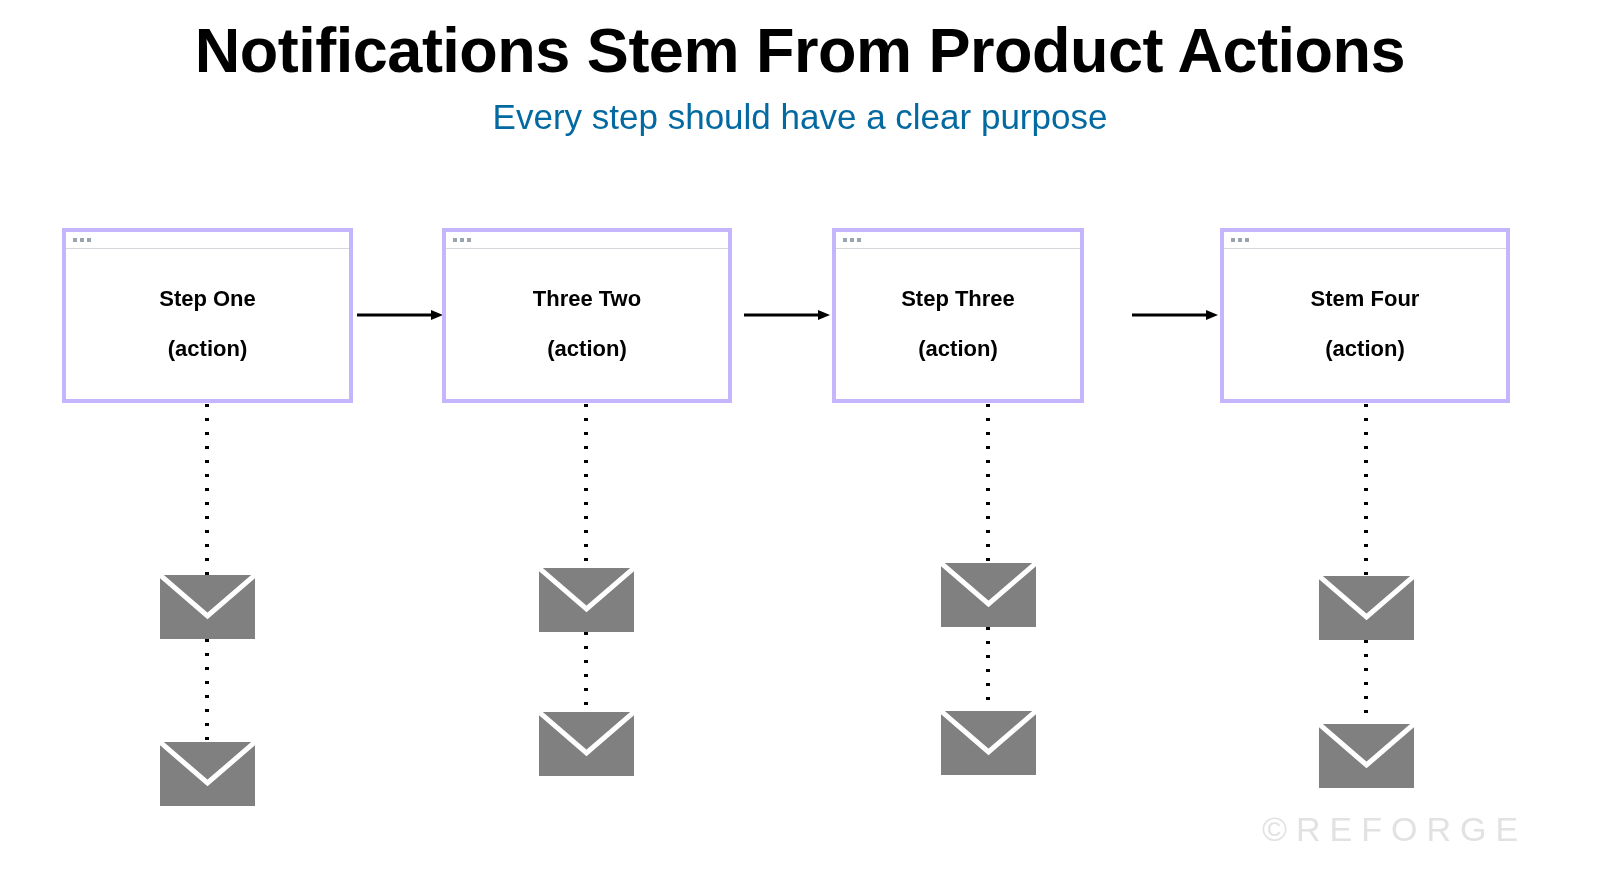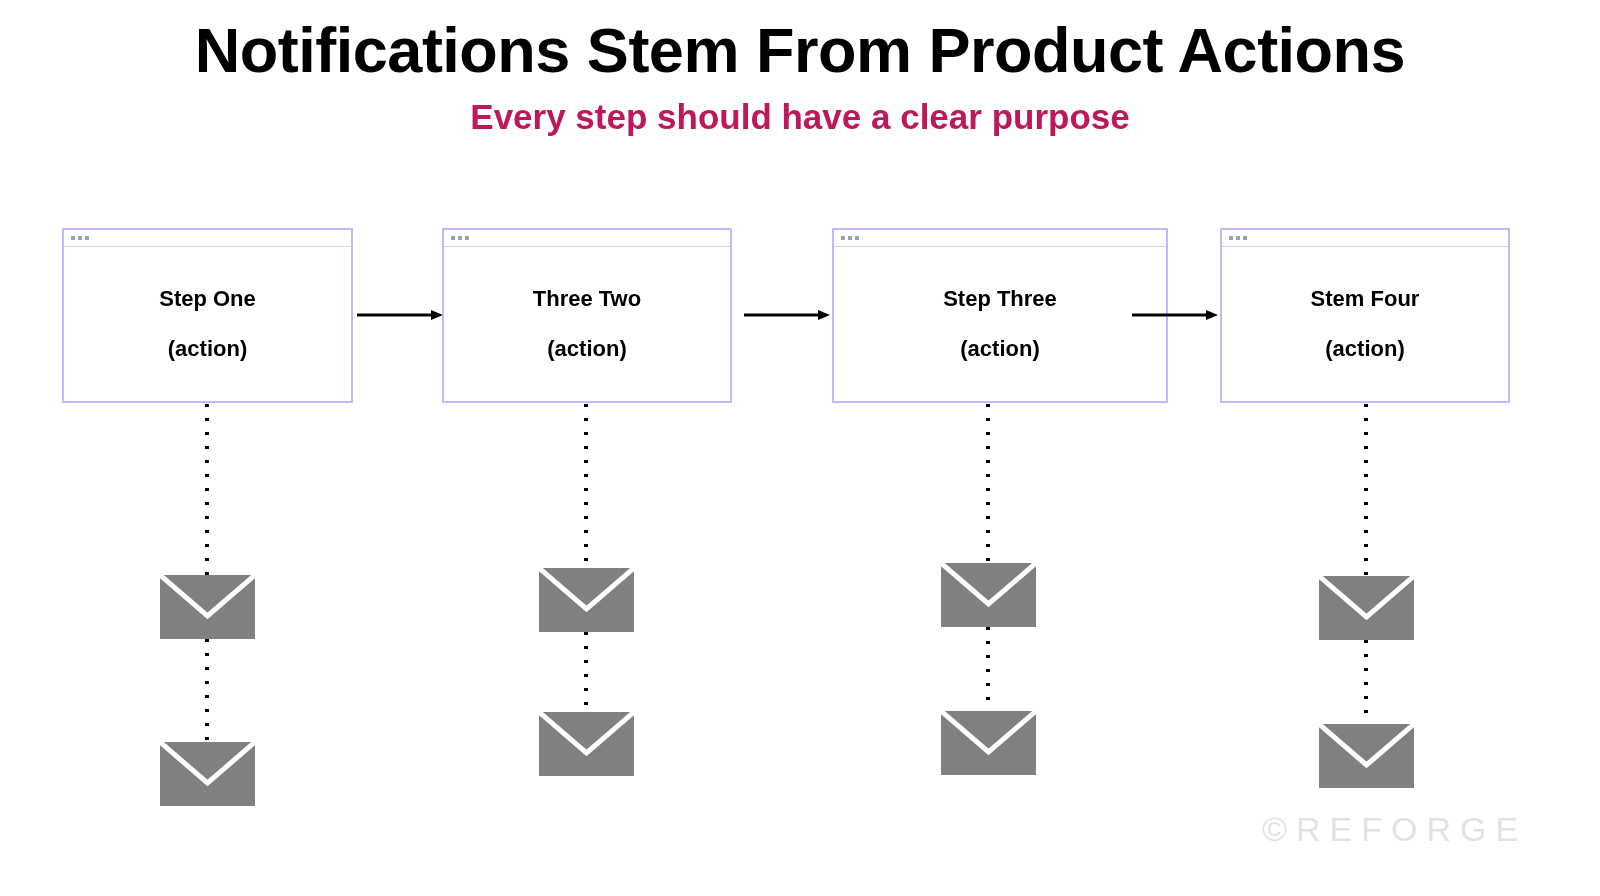--- a/index.html
+++ b/index.html
@@ -32,22 +32,22 @@
     letter-spacing: -0.5px;
     color: #000000;
     line-height: 1.15;
     white-space: nowrap;
   }
   .subtitle {
     margin: 0;
     padding-top: 10px;
     font-family: "Liberation Sans", sans-serif;
     font-size: 35px;
-    font-weight: bold;
-    color: #be185d;
+    font-weight: normal;
+    color: #0369a1;
     line-height: 1.2;
     white-space: nowrap;
   }
 
   
   .flow {
     position: absolute;
     top: 0;
     left: 0;
     width: 1600px;
@@ -56,21 +56,21 @@
   .column {
     position: absolute;
     top: 0;
     height: 896px;
   }
 
   
   .card {
     position: absolute;
     background: #ffffff;
-    border: 2px solid #c4b5fd;
+    border: 4px solid #c4b5fd;
     box-sizing: border-box;
   }
   .card-titlebar {
     height: 17px;
     border-bottom: 1px solid #d4d8dc;
     box-sizing: border-box;
     display: flex;
     align-items: center;
     padding-left: 7px;
     background: #ffffff;
@@ -247,21 +247,21 @@
   </div>
 
   <div class="arrow" style="left:744px; top:309px; width:86px;">
     <svg width="86" height="12" viewBox="0 0 86 12">
       <line x1="0" y1="6" x2="75" y2="6" stroke="#000000" stroke-width="3"></line>
       <path d="M74 1 L86 6 L74 11 Z" fill="#000000"></path>
     </svg>
   </div>
 
   <div class="column">
-    <div class="card" style="left:832px; top:228px; width:336px; height:175px;">
+    <div class="card" style="left:832px; top:228px; width:252px; height:175px;">
       <div class="card-titlebar">
         <div class="dots">
           <span class="dot"></span>
           <span class="dot"></span>
           <span class="dot"></span>
         </div>
       </div>
       <div class="card-body">
         <div class="card-label">Step Three</div>
         <div class="card-sublabel">(action)</div>

